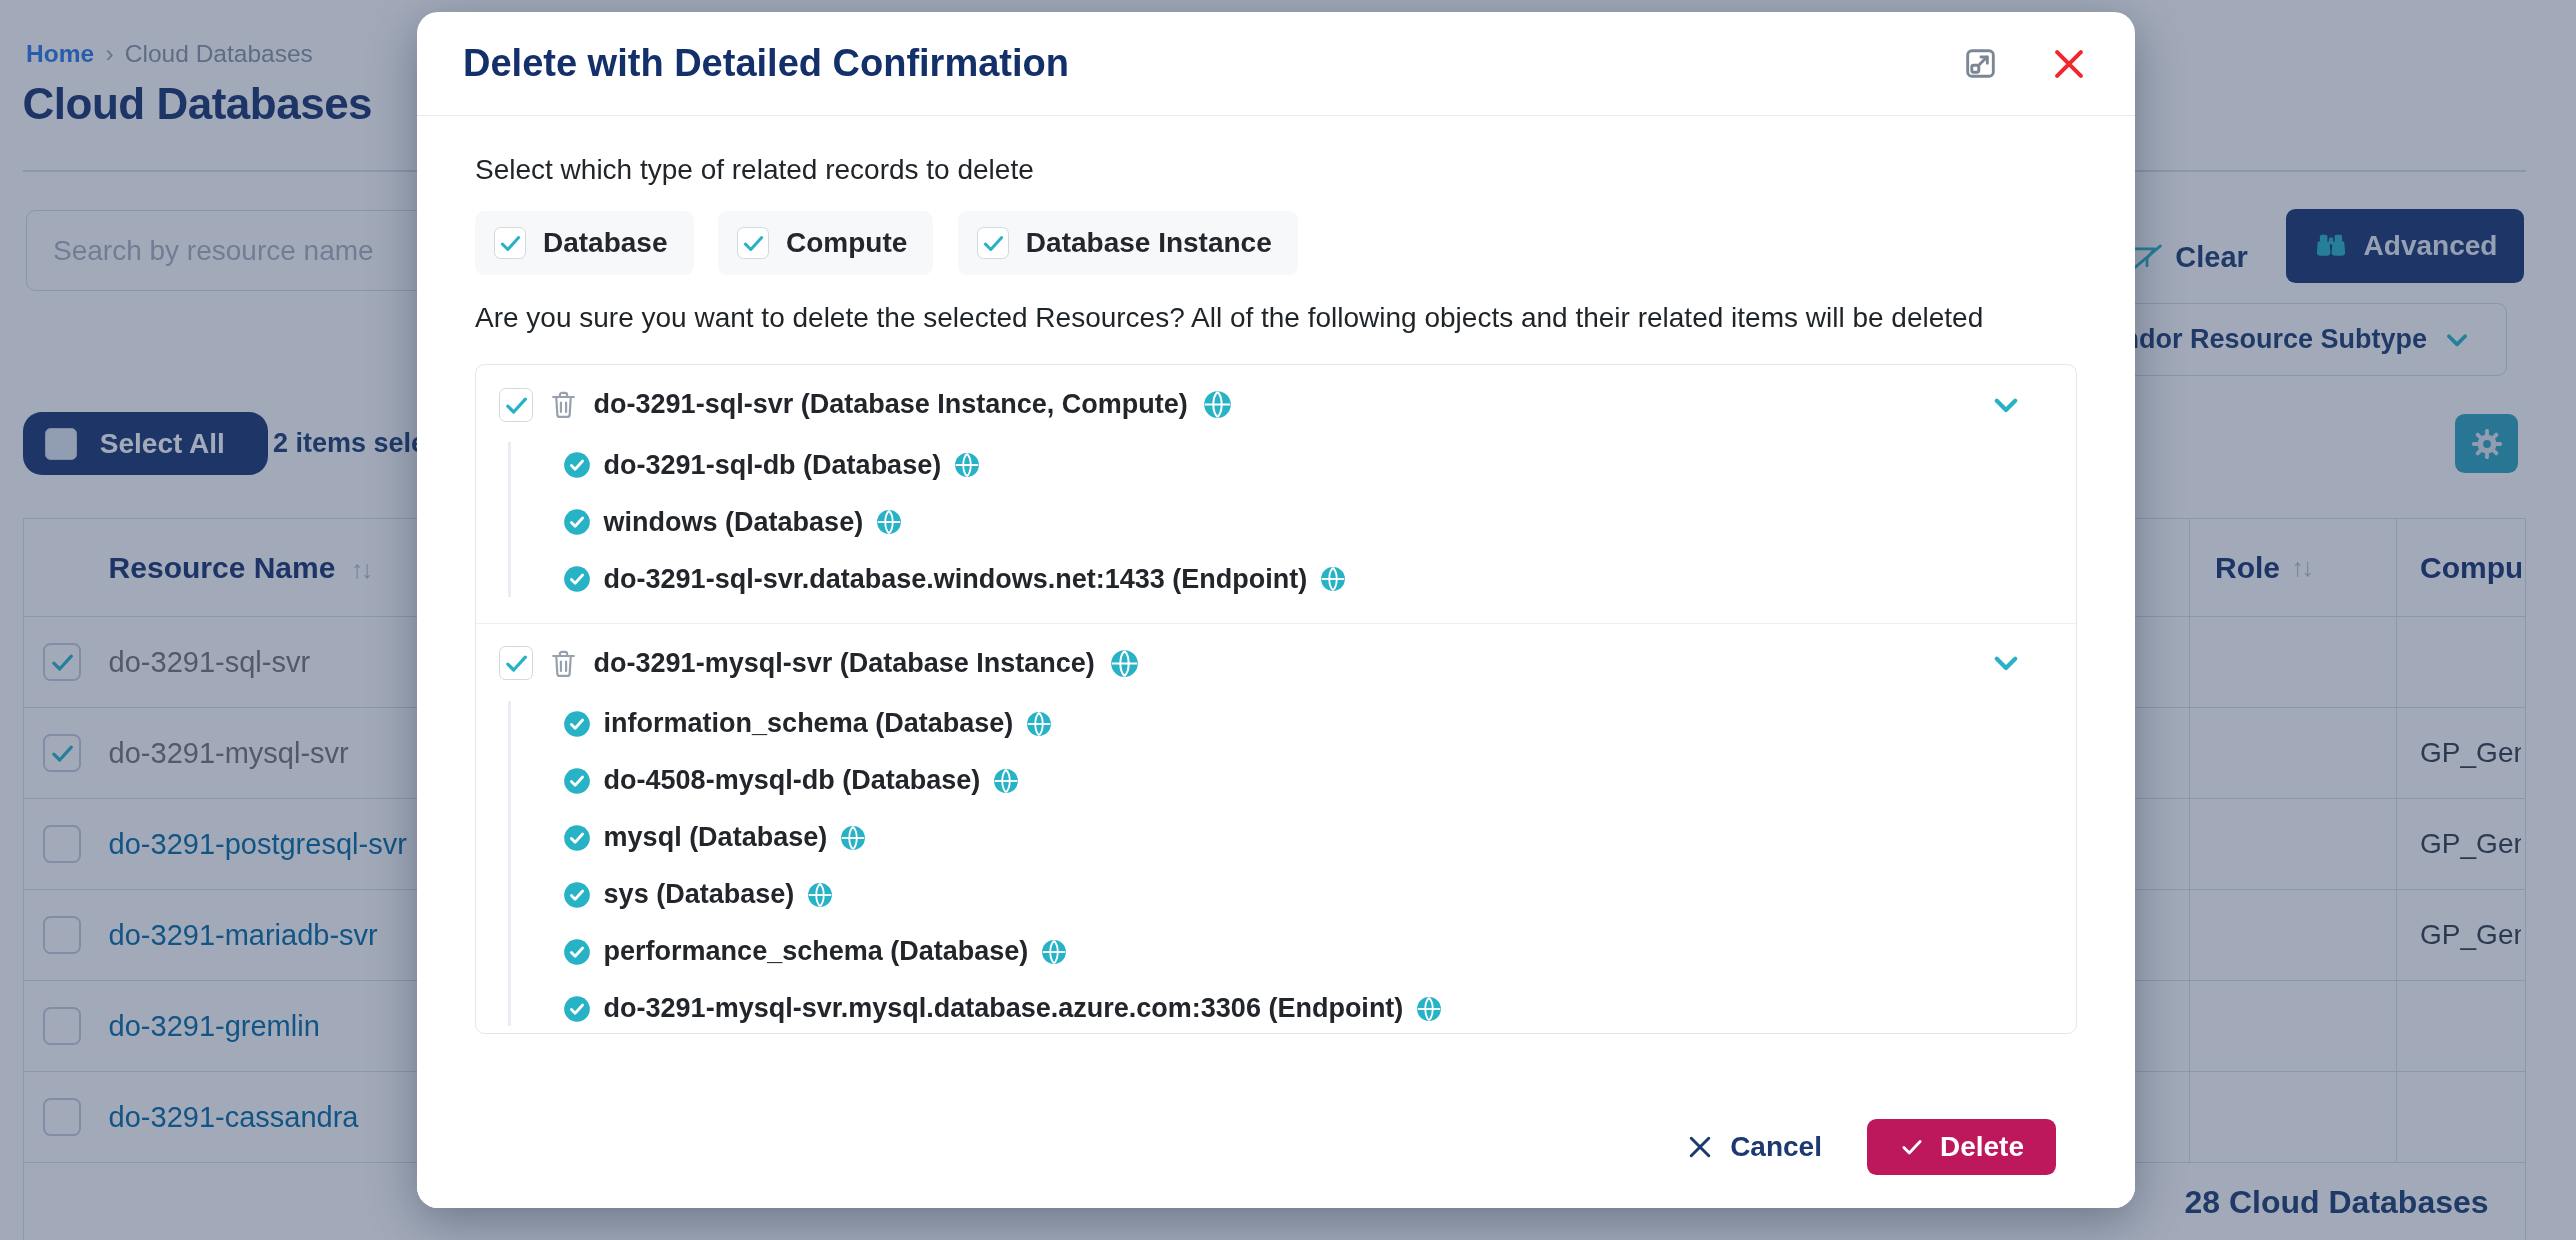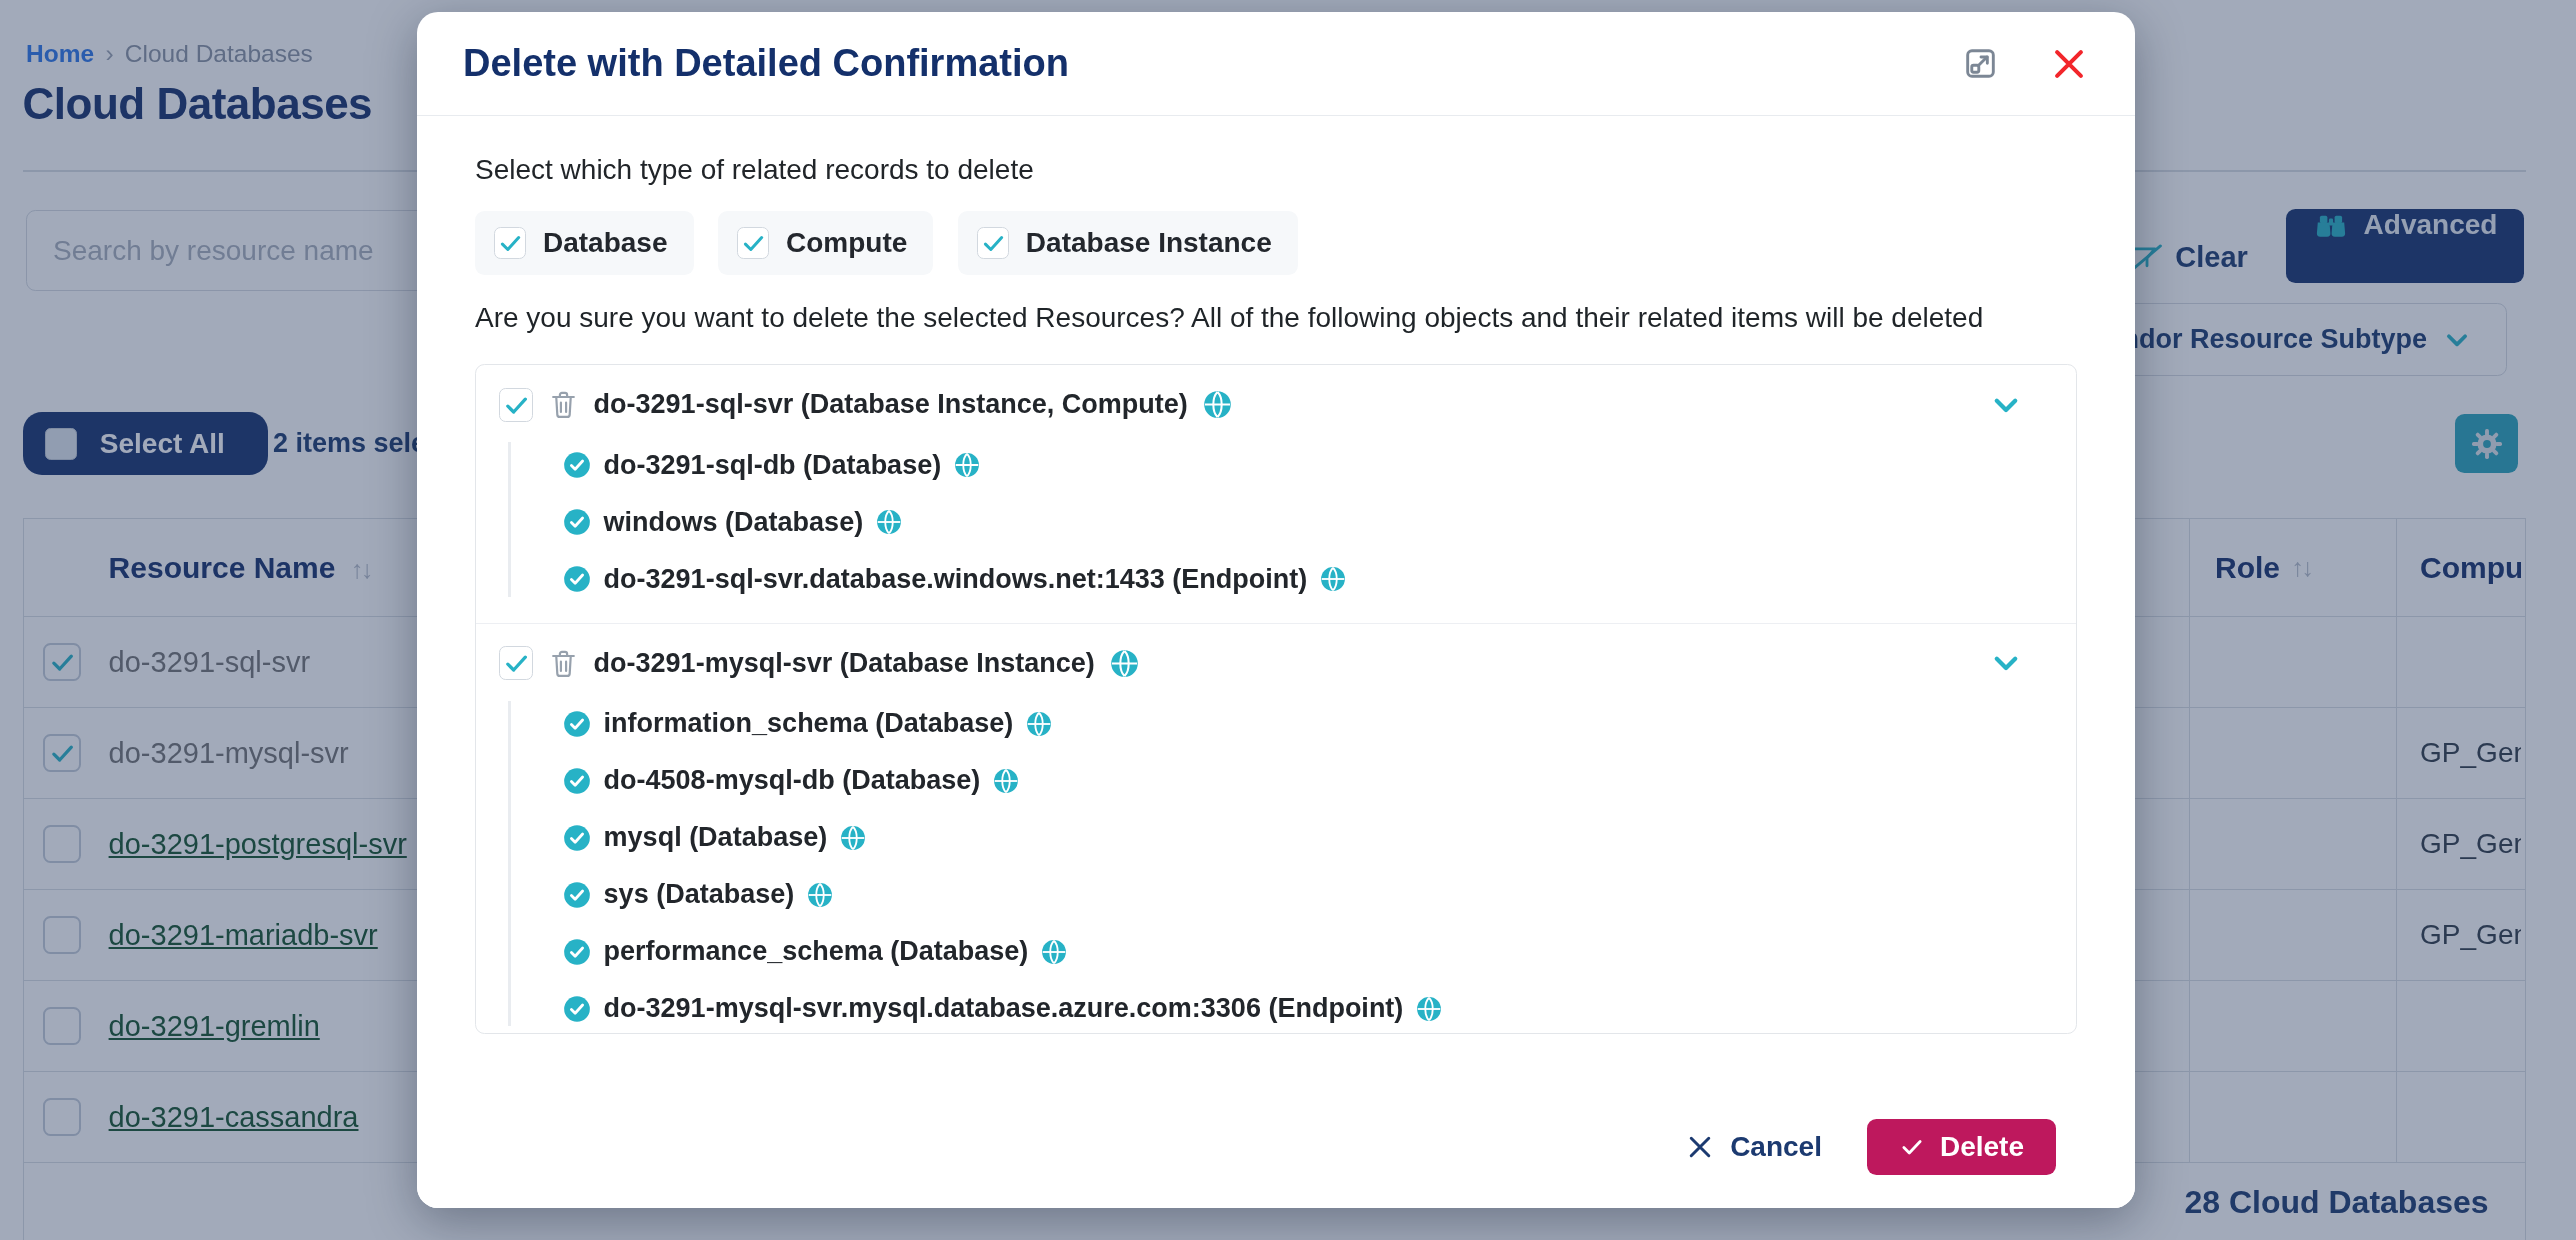--- a/index.html
+++ b/index.html
@@ -18,21 +18,21 @@
   .page-divider { left:22.6px; top:170px; width:2503px; height:1.9px; background:#d9dde3; }
 
   .search-input { left:26px; top:210px; width:1036px; height:81px; border:1.9px solid #d6dbe2; border-radius:9.4px;
                   font-size:28px; padding:0 26px; color:#333; font-family:"Liberation Sans",sans-serif; outline:none; }
   .search-input::placeholder { color:#a9b0bc; }
 
   .clear-btn { left:2130px; top:233px; height:49px; display:flex; align-items:center; gap:11.3px; cursor:pointer; }
   .clear-label { font-size:29px; font-weight:bold; color:#1c3a70; }
 
   .advanced-btn { left:2286px; top:209px; width:238px; height:74px; background:#16326e; border-radius:9.4px;
-                  display:flex; align-items:flex-start; justify-content:center; gap:15px; cursor:pointer; }
+                  display:flex; align-items:center; justify-content:center; gap:15px; cursor:pointer; }
   .advanced-label { font-size:28px; font-weight:bold; color:#e9edf3; }
 
   .subtype-dropdown { left:1958px; top:303px; width:549px; height:73px; background:#ffffff; border:1.9px solid #d6dbe2;
                       border-radius:9.4px; display:flex; align-items:center; justify-content:flex-end; gap:15px; padding-right:34px; cursor:pointer; }
   .subtype-label { font-size:27px; font-weight:bold; color:#1c3a70; }
 
   .gear-btn { left:2455px; top:414px; width:63px; height:59px; background:#2aa4ba; border-radius:9.4px;
               display:flex; align-items:center; justify-content:center; cursor:pointer; }
 
   .select-all-btn { left:22.6px; top:412px; width:245px; height:63px; background:#16326e; border-radius:19px;
@@ -48,21 +48,21 @@
   .t-body-row { height:91px; align-items:center; }
   .cell-check { width:72px; display:flex; align-items:center; padding-left:19px; }
   .cell-name { width:2093px; padding-left:13px; overflow:hidden; white-space:nowrap; }
   .cell-role { width:207px; border-left:1.9px solid #d9dde3; align-self:stretch; display:flex; align-items:center; padding-left:25.4px; }
   .cell-compute { width:125px; border-left:1.9px solid #d9dde3; align-self:stretch; display:flex; align-items:center; padding-left:23.5px; overflow:hidden; white-space:nowrap; }
   .th-label { font-size:30px; font-weight:bold; color:#16306b; }
   .sort-ico { font-size:25.4px; color:#b6bdc9; margin-left:11.3px; letter-spacing:-2.8px; }
   .row-checkbox { width:38px; height:38px; border:2.8px solid #c3ccd8; border-radius:7.5px; background:#fff;
                   display:flex; align-items:center; justify-content:center; cursor:pointer; }
   .res-link { font-size:29px; cursor:pointer; }
-  .res-link.blue { color:#14532d;text-decoration:underline; }
+  .res-link.blue { color:#0369a1; }
   .res-link.teal { color:#737373;text-align:center; }
   .compute-val { font-size:28px; color:#2f3a47; }
   .t-footer { height:73px; display:flex; justify-content:flex-end; padding:21px 36px 0 0; }
   .footer-count { font-size:32px; font-weight:bold; color:#1c3a70; }
 
   
   .overlay { inset:0; background:rgba(40,58,95,0.43); z-index:5; }
   .modal { left:417px; top:12.2px; width:1718px; height:1196px; background:#ffffff; border-radius:21px; z-index:10;
            box-shadow:0 13px 49px rgba(12,22,44,0.35); overflow:hidden; }
   .modal-header { height:104px; display:flex; align-items:center; padding:0 47px 0 28px; border-bottom:1.9px solid #e8ebef; }

